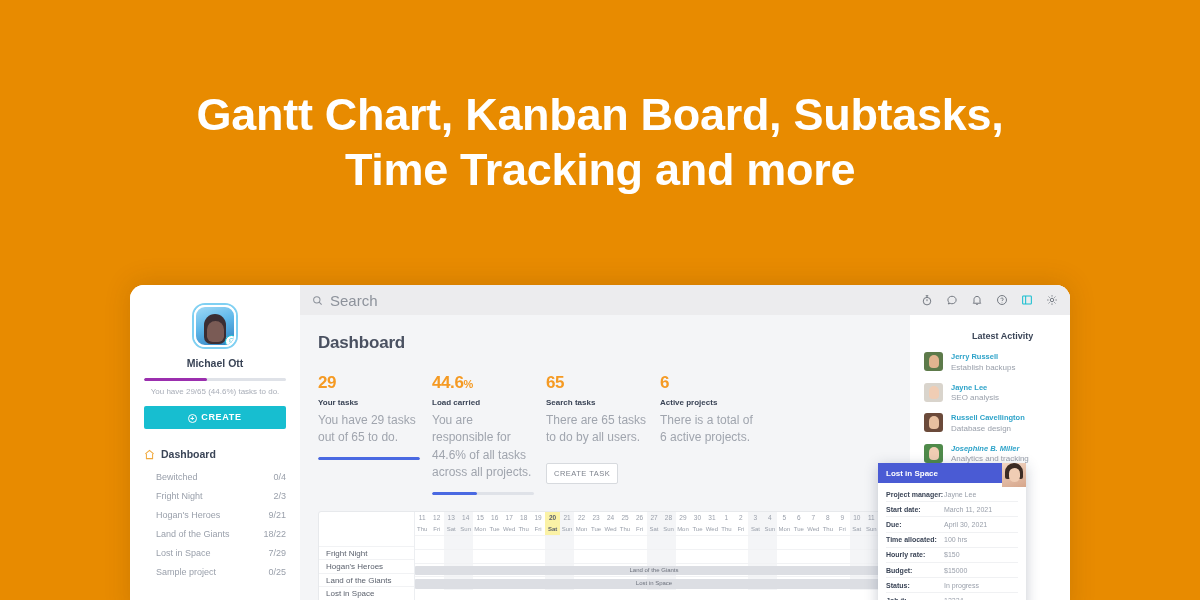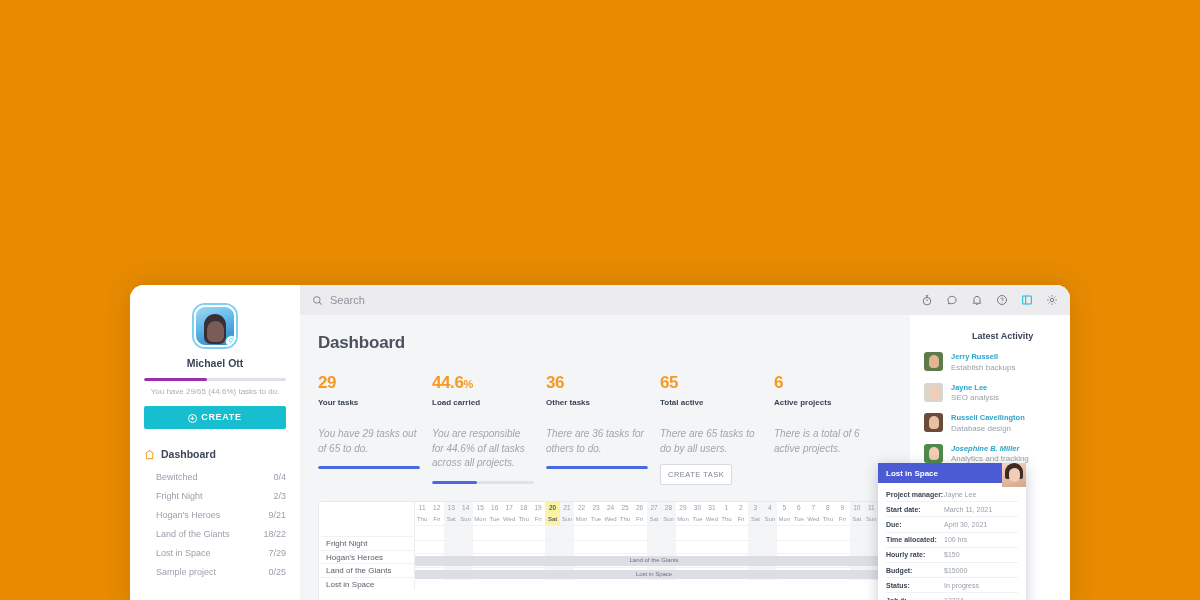--- a/index.html
+++ b/index.html
@@ -117,39 +117,39 @@
   .proj-row .ratio { margin-left: auto; }
 
   
   .main { flex: 1; background: #f4f5f7; display: flex; flex-direction: column; min-width: 0; }
   .topbar {
     height: 30px; background: #ececee;
     display: flex; align-items: center; padding: 0 12px;
     flex: 0 0 30px;
   }
   .search-box { display: flex; align-items: center; gap: 7px; }
-  .search-ph { font-size: 11px; color: #8d929b; }
+  .search-ph { font-size: 15px; color: #8d929b; }
   .topbar-icons { margin-left: auto; display: flex; align-items: center; gap: 13px; }
   .ticon { width: 12px; height: 12px; display: block; cursor: pointer; }
   .ticon.active { color: #17bed0; }
 
   .content { flex: 1; display: flex; min-height: 0; }
   .center { flex: 1; padding: 18px 16px 0 18px; min-width: 0; position: relative; }
   .page-title { font-size: 17px; font-weight: bold; color: #4a5161; letter-spacing: -.2px; }
 
   .stats { display: flex; gap: 0; margin-top: 20px; }
   .stat { width: 114px; flex: 0 0 114px; padding-right: 12px; }
   .stat-num { font-size: 17px; font-weight: bold; color: #f59a23; letter-spacing: -0.4px; }
   .stat-num .pct { font-size: 11px; }
   .stat-label { font-size: 8px; font-weight: bold; color: #3a4456; margin-top: 5px; }
-  .stat-desc { font-size: 10px; color: #a0a5ae; margin-top: 20px; line-height: 1.45; font-style: italic; }
+  .stat-desc { font-size: 12px; color: #a0a5ae; margin-top: 5px; line-height: 1.45; }
   .stat-bar { margin-top: 10px; height: 3px; border-radius: 2px; background: #dfe2e8; position: relative; overflow: hidden; }
   .stat-bar i { position: absolute; left:0; top:0; height:100%; background: #4a69e2; border-radius: 2px; display:block; }
   .create-task-btn {
-    margin-top: 8px; background: #ffffff; border: 1px solid #d7dade;
+    margin-top: 16px; background: #ffffff; border: 1px solid #d7dade;
     color: #7e838d; font-size: 7.5px; letter-spacing: .5px;
     border-radius: 2px; padding: 5px 7px; cursor: pointer;
     font-family: "Liberation Sans", sans-serif;
   }
 
   
   .gantt {
     margin-top: 16px; background: #ffffff;
     border: 1px solid #e7e9ec; border-radius: 3px;
     overflow: hidden; height: 110px;
@@ -223,20 +223,24 @@
   .popup-rows { padding: 4px 8px 6px 8px; }
   .prow { display: flex; font-size: 7px; padding: 3.6px 0; border-bottom: 1px solid #f0f1f3; }
   .prow:last-child { border-bottom: none; }
   .pk { width: 58px; flex: 0 0 58px; font-weight: bold; color: #3a4456; }
   .pv { color: #9aa0ab; }
 </style>
 </head>
 <body>
 
 <div class="hero">
+  <div class="hero-title">
+    <div>Gantt Chart, Kanban Board, Subtasks,</div>
+    <div>Time Tracking and more</div>
+  </div>
 </div>
 
 <div class="app-window">
 
   <aside class="sidebar">
     <div class="avatar-wrap">
       <div class="avatar">
         <div class="face"></div>
         <div class="avatar-status">☺</div>
       </div>
@@ -345,30 +349,22 @@
           </div>
           <div class="stat">
             <div class="stat-num"><span>44.6</span><span class="pct">%</span></div>
             <div class="stat-label">Load carried</div>
             <div class="stat-desc">You are responsible for 44.6% of all tasks across all projects.</div>
             <div class="stat-bar">
                 <i style="width: 44.6%;"></i>
               </div>
           </div>
           <div class="stat">
-            <div class="stat-num"><span>36</span><span class="pct"></span></div>
-            <div class="stat-label">Other tasks</div>
-            <div class="stat-desc">There are 36 tasks for others to do.</div>
-            <div class="stat-bar">
-                <i style="width: 100%;"></i>
-              </div>
-          </div>
-          <div class="stat">
             <div class="stat-num"><span>65</span><span class="pct"></span></div>
-            <div class="stat-label">Total active</div>
+            <div class="stat-label">Search tasks</div>
             <div class="stat-desc">There are 65 tasks to do by all users.</div>
             <button class="create-task-btn">CREATE TASK</button>
           </div>
           <div class="stat">
             <div class="stat-num"><span>6</span><span class="pct"></span></div>
             <div class="stat-label">Active projects</div>
             <div class="stat-desc">There is a total of 6 active projects.</div>
           </div>
         </div>
 

